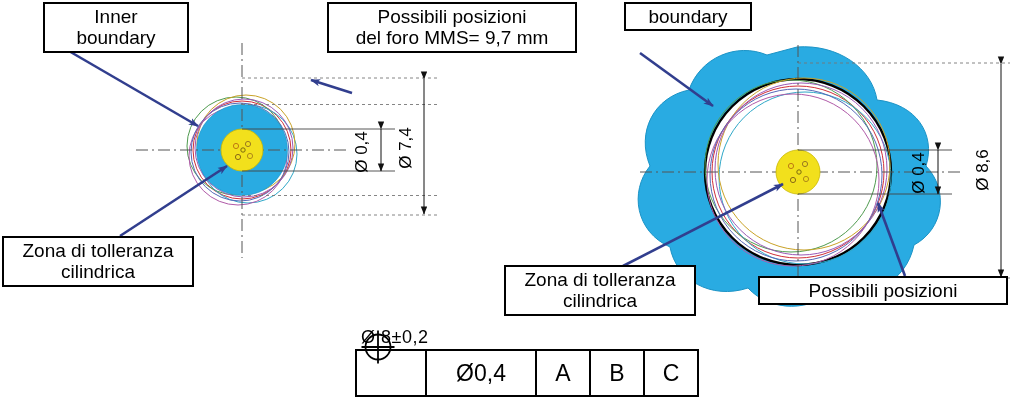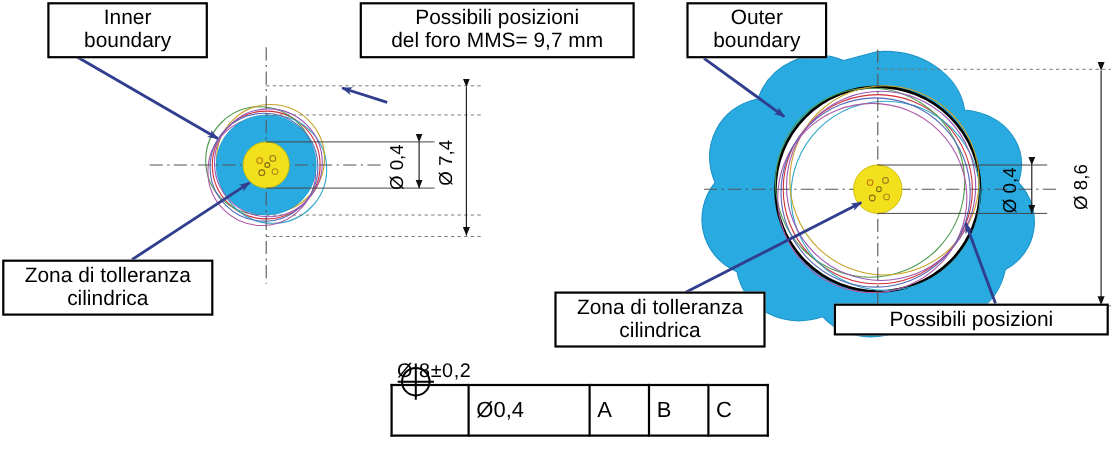--- a/index.html
+++ b/index.html
@@ -14,22 +14,22 @@
   .callout .ln{display:block;white-space:nowrap;}
 
   .dimtxt{position:absolute;z-index:6;font-size:17px;color:#000;
           white-space:nowrap;transform-origin:50% 50%;}
   .rot{transform:rotate(-90deg);}
 
   .fcf-wrap{position:absolute;z-index:6;}
   .fcf-top{font-size:18px;white-space:nowrap;margin-left:6px;
            margin-bottom:1px;letter-spacing:.5px;}
   table.fcf{border-collapse:collapse;background:#fff;}
-  table.fcf td{border:2px solid #000;vertical-align:middle;
-               height:44px;font-size:20px;padding:0 6px;white-space:nowrap;}
+  table.fcf td{border:2px solid #000;text-align:center;vertical-align:middle;
+               height:44px;font-size:23px;padding:0 6px;white-space:nowrap;}
   td.sym{width:56px;padding:0;}
   td.tol{min-width:96px;}
   td.dat{width:40px;}
 </style>
 </head>
 <body>
 
 <div id="stage">
 
   <svg width="1016" height="415" viewBox="0 0 1016 415">
@@ -174,21 +174,20 @@
 
   <div class="callout" style="left:2px;top:236px;width:192px;">
     <span class="ln">Zona di tolleranza</span>
     <span class="ln">cilindrica</span>
   </div>
 
   <div class="dimtxt rot" style="left:341px;top:142px;">Ø 0,4</div>
   <div class="dimtxt rot" style="left:385px;top:138px;">Ø 7,4</div>
 
   <div class="callout" style="left:624px;top:2px;width:128px;">
-    <span class="ln">Outer</span>
     <span class="ln">boundary</span>
   </div>
 
   <div class="callout" style="left:504px;top:265px;width:192px;">
     <span class="ln">Zona di tolleranza</span>
     <span class="ln">cilindrica</span>
   </div>
 
   <div class="callout" style="left:758px;top:276px;width:250px;">
     <span class="ln">Possibili posizioni</span>

